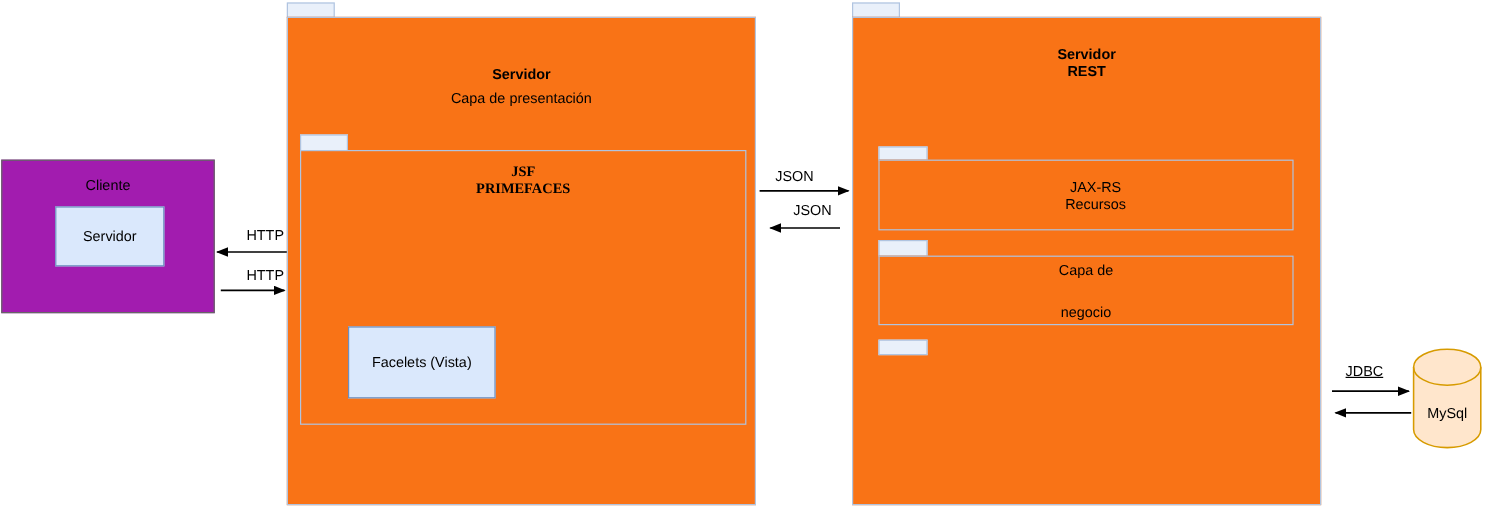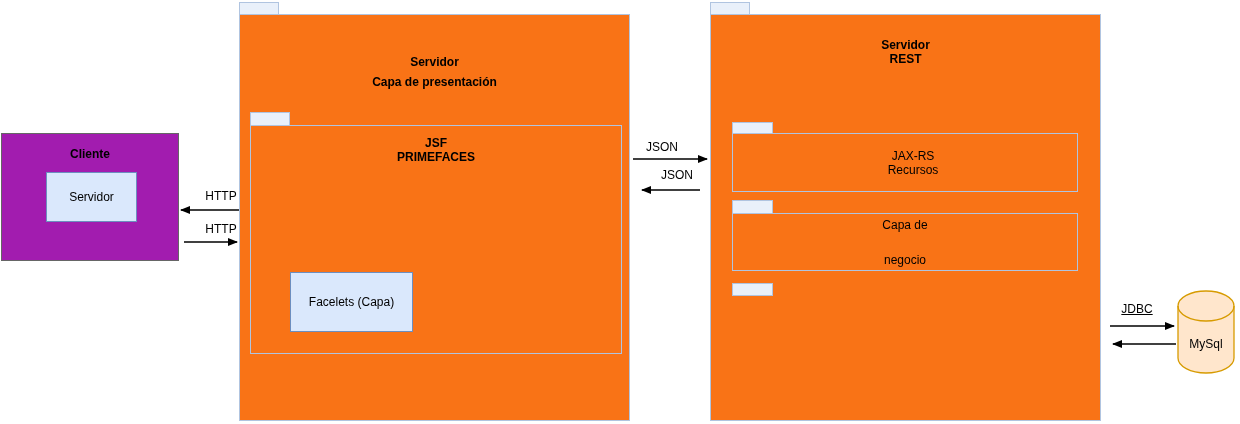--- a/index.html
+++ b/index.html
@@ -45,21 +45,20 @@
     background: #a21caf;
     border: 1px solid #666666;
   }
 
   .ttl {
     position: absolute;
     left: 0;
     width: 100%;
     text-align: center;
     line-height: 14px;
-    font-weight: bold;
   }
   .bold { font-weight: bold; }
 
   .ctr {
     position: absolute;
     display: flex;
     flex-direction: column;
     align-items: center;
     justify-content: center;
     text-align: center;
@@ -98,28 +97,28 @@
 
   <div class="pkg-tab" style="left:239px; top:2px; width:40px; height:13px;"></div>
   <div class="pkg-body" style="left:239px; top:14px; width:391px; height:407px;">
 
     <div class="ttl bold" style="top:40px;">Servidor</div>
     <div class="ttl" style="top:60px;">Capa de presentación</div>
 
     <div class="pkg-tab" style="left:10px; top:97px; width:40px; height:14px;"></div>
     <div class="pkg-body" style="left:10px; top:110px; width:372px; height:229px;">
 
-      <div class="ttl bold" style="top:10px;">
+      <div class="ttl bold" style="top:10px;font-family:Liberation Serif, serif;">
         <span>JSF</span><br>
         <span>PRIMEFACES</span>
       </div>
 
 
       <div class="box" style="left:39px; top:146px; width:123px; height:60px;">
-        <span>Facelets (Capa)</span>
+        <span>Facelets (Vista)</span>
       </div>
 
     </div>
   </div>
 
   <div class="pkg-tab" style="left:710px; top:2px; width:40px; height:13px;"></div>
   <div class="pkg-body" style="left:710px; top:14px; width:391px; height:407px;">
 
     <div class="ttl bold" style="top:23px;">
       <span>Servidor</span><br>

